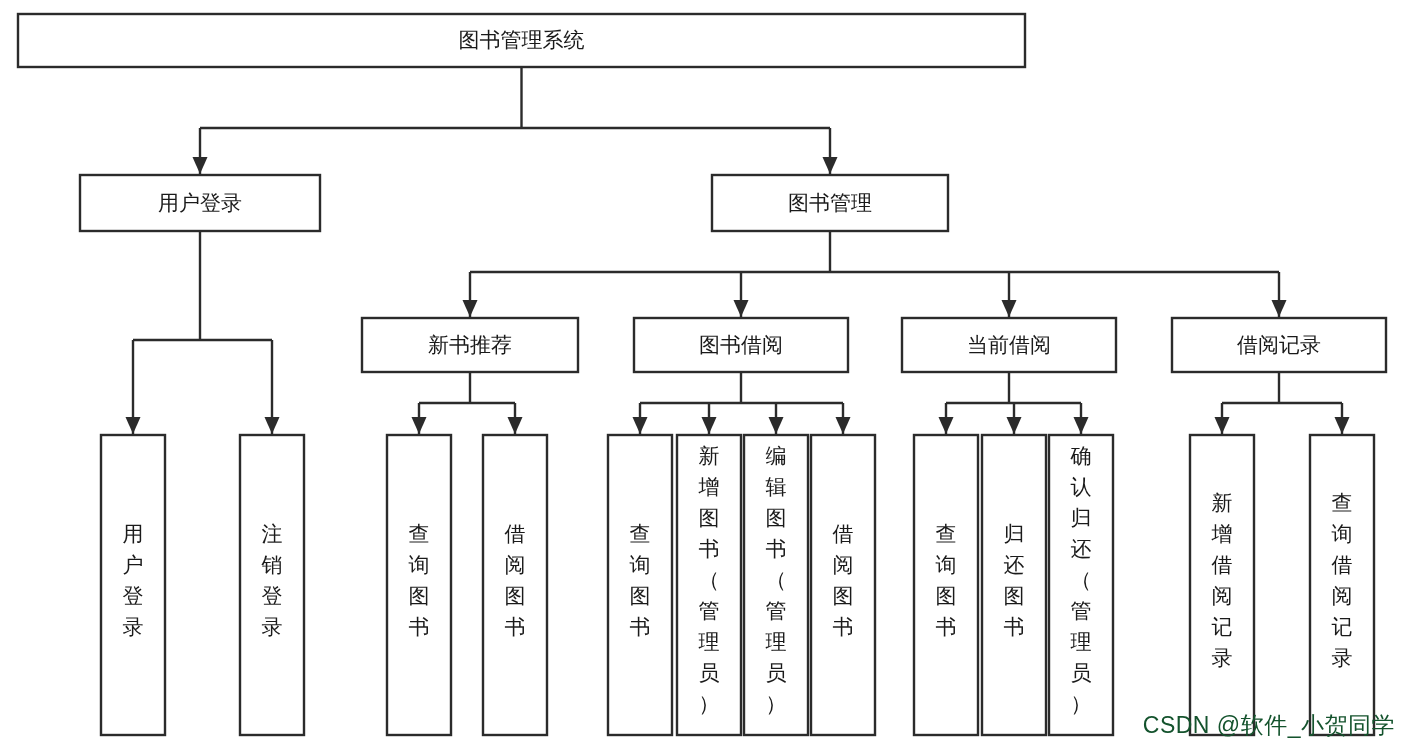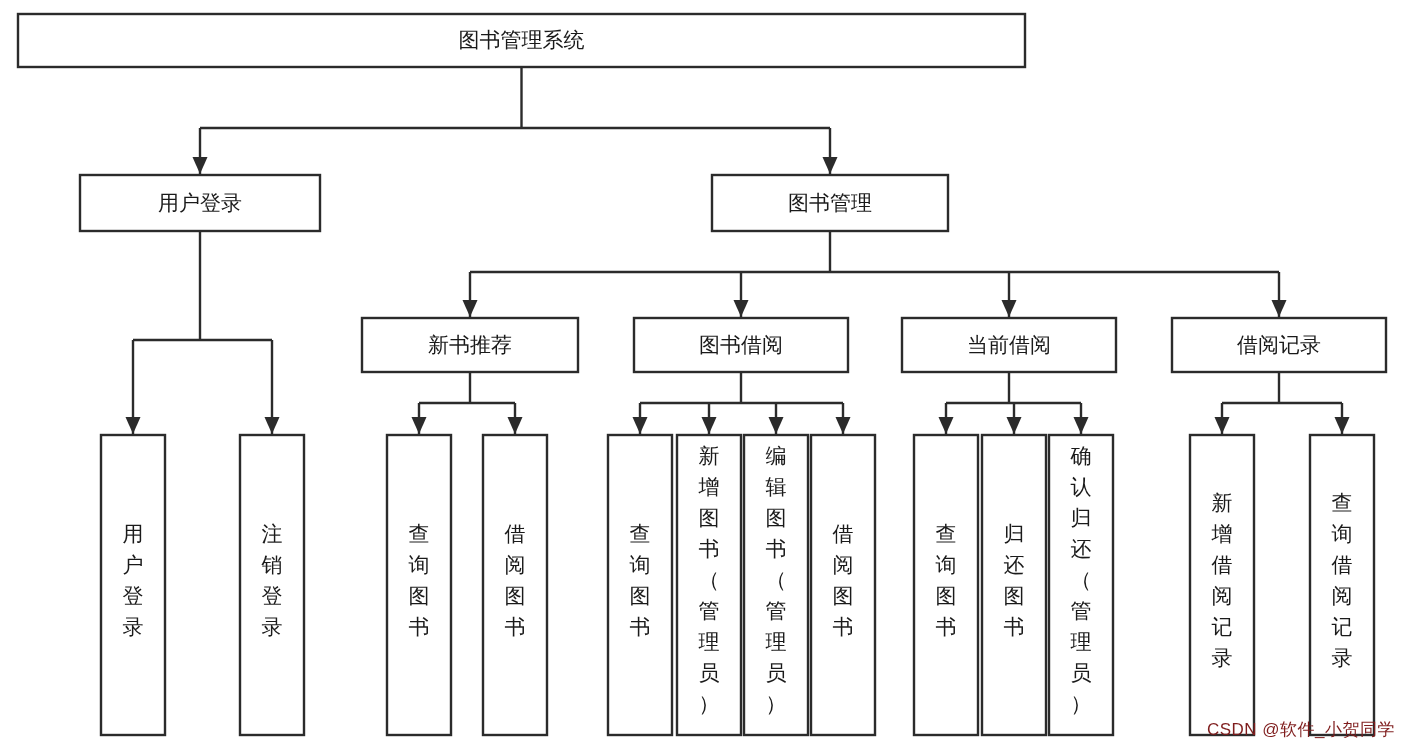--- a/index.html
+++ b/index.html
@@ -48,22 +48,22 @@
   .node-label-vertical {
     fill: #1a1a1a;
     font-family: "Liberation Sans", "DejaVu Sans", sans-serif;
     font-size: 21px;
     text-anchor: middle;
   }
   .watermark {
     position: absolute;
     right: 10px;
     bottom: 6px;
-    color: #7f1d1d;
-    font-size: 17px;
+    color: #14532d;
+    font-size: 23px;
     font-family: "Liberation Sans", "DejaVu Sans", sans-serif;
     white-space: nowrap;
     letter-spacing: 0.5px;
     pointer-events: none;
   }
 </style>
 </head>
 <body>
 
 <div id="diagram-root">

